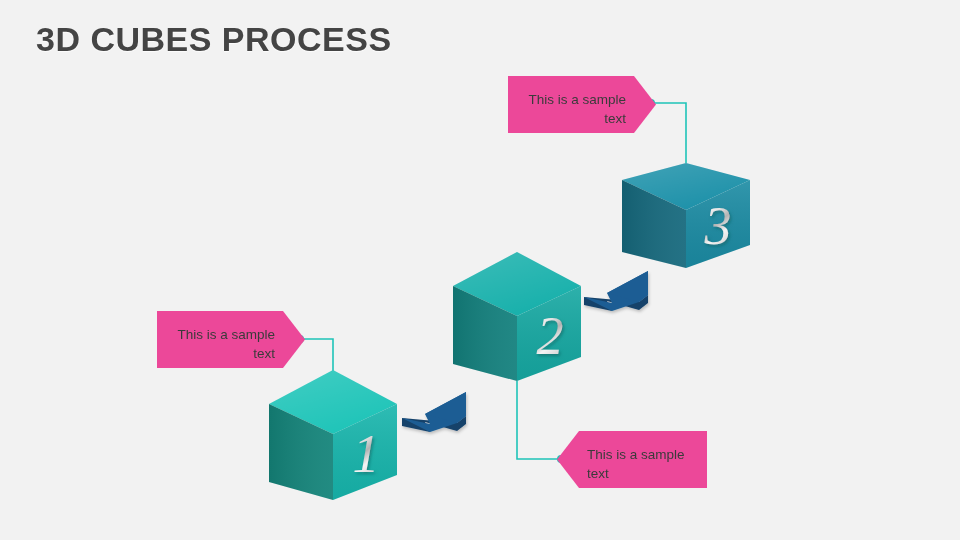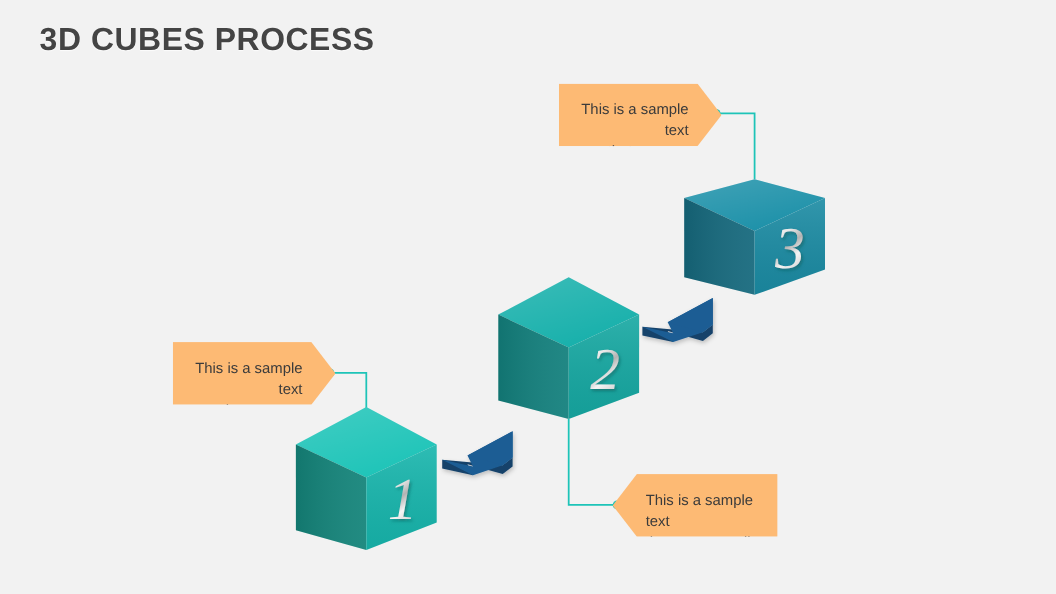--- a/index.html
+++ b/index.html
@@ -18,41 +18,41 @@
     width: 960px;
     height: 540px;
     background: #f2f2f2;
   }
 
   
   .slide-title {
     position: absolute;
     left: 36px;
     top: 20px;
-    font-size: 29px;
+    font-size: 34px;
     font-weight: bold;
     letter-spacing: 0.5px;
     color: #444444;
     text-shadow: 0 1px 1px rgba(255,255,255,0.8);
     white-space: nowrap;
   }
 
   
   #art {
     position: absolute;
     left: 0; top: 0;
     width: 960px;
     height: 540px;
   }
 
   
   .callout {
     position: absolute;
     box-sizing: border-box;
-    background: #fdba74;
+    background: #ec4899;
     color: #3b3b3b;
     font-size: 13.5px;
     line-height: 19px;
     padding: 14px 16px;
     width: 148px;
     height: 56px;
   }
   .callout-right {           
     clip-path: polygon(0 0, calc(100% - 22px) 0, 100% 50%, calc(100% - 22px) 100%, 0 100%);
     text-align: right;

